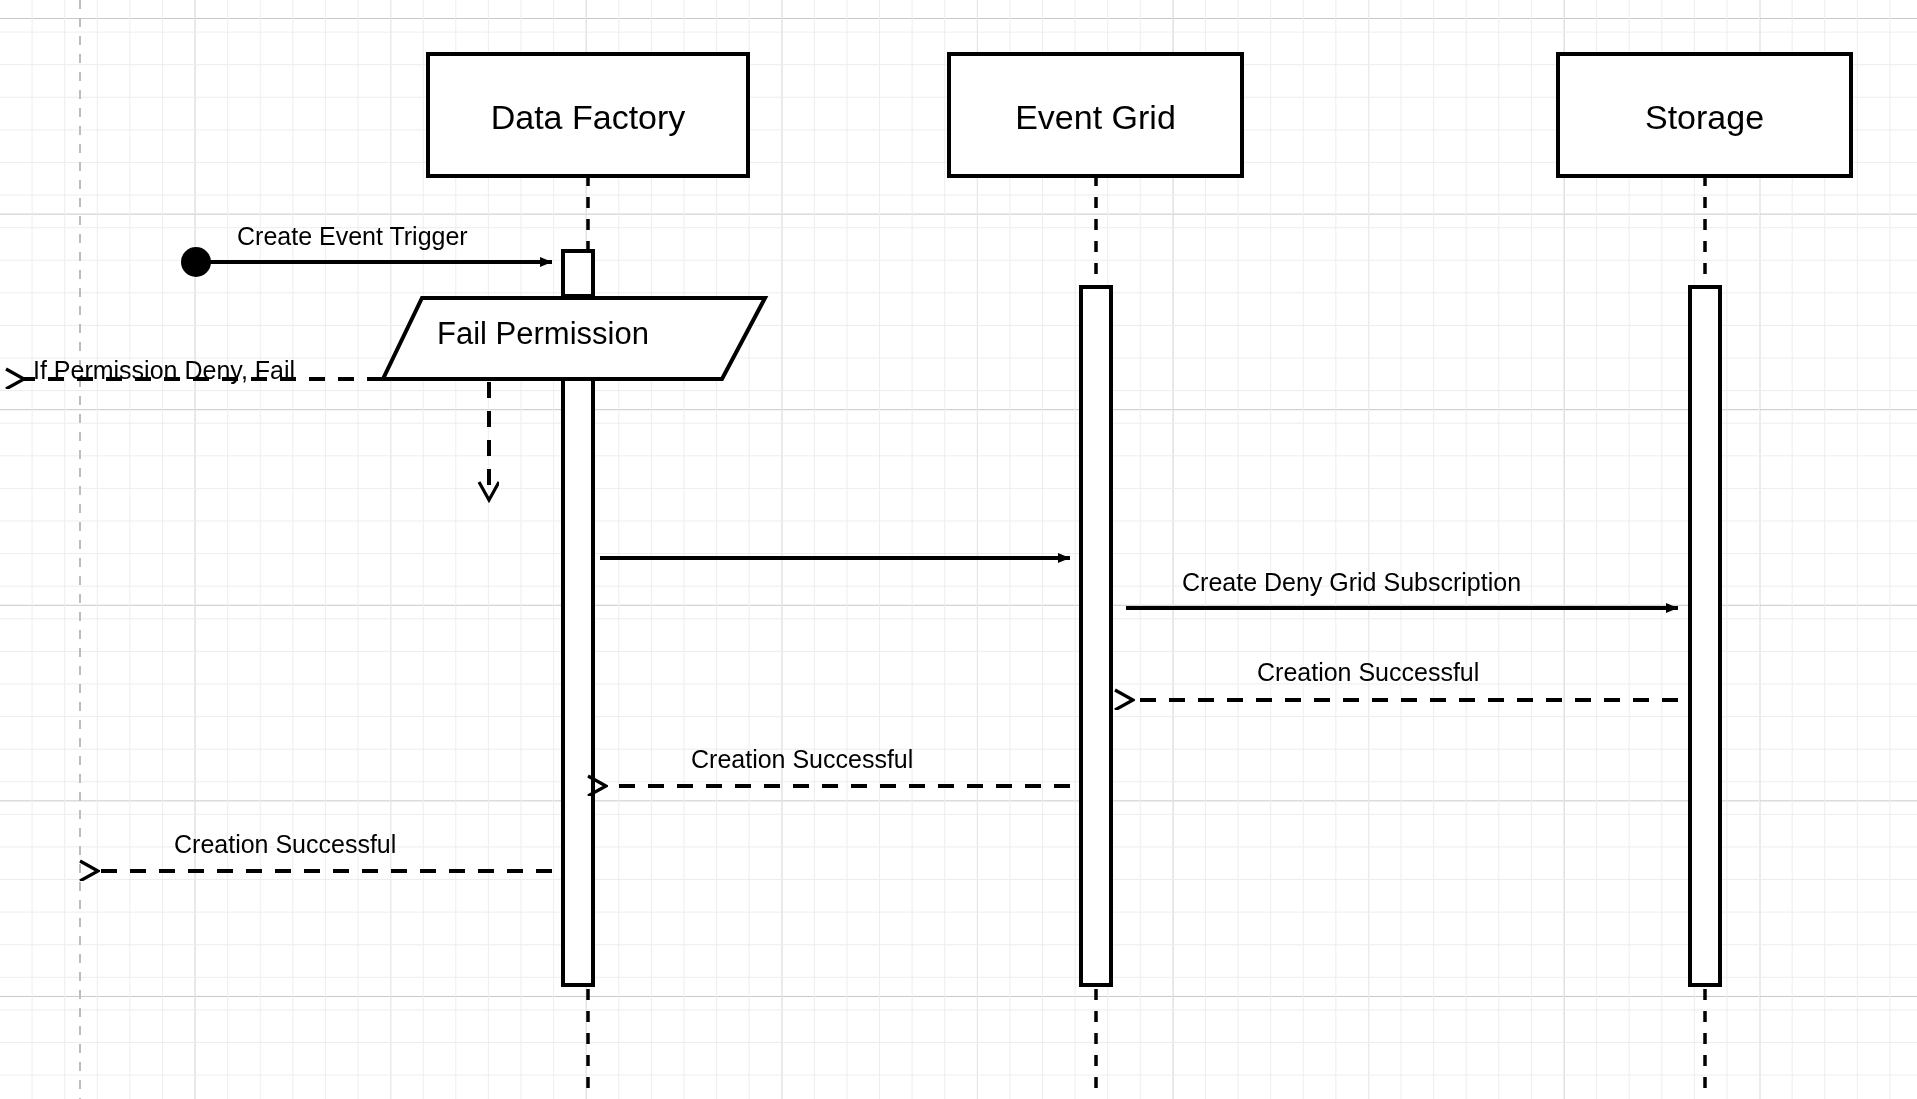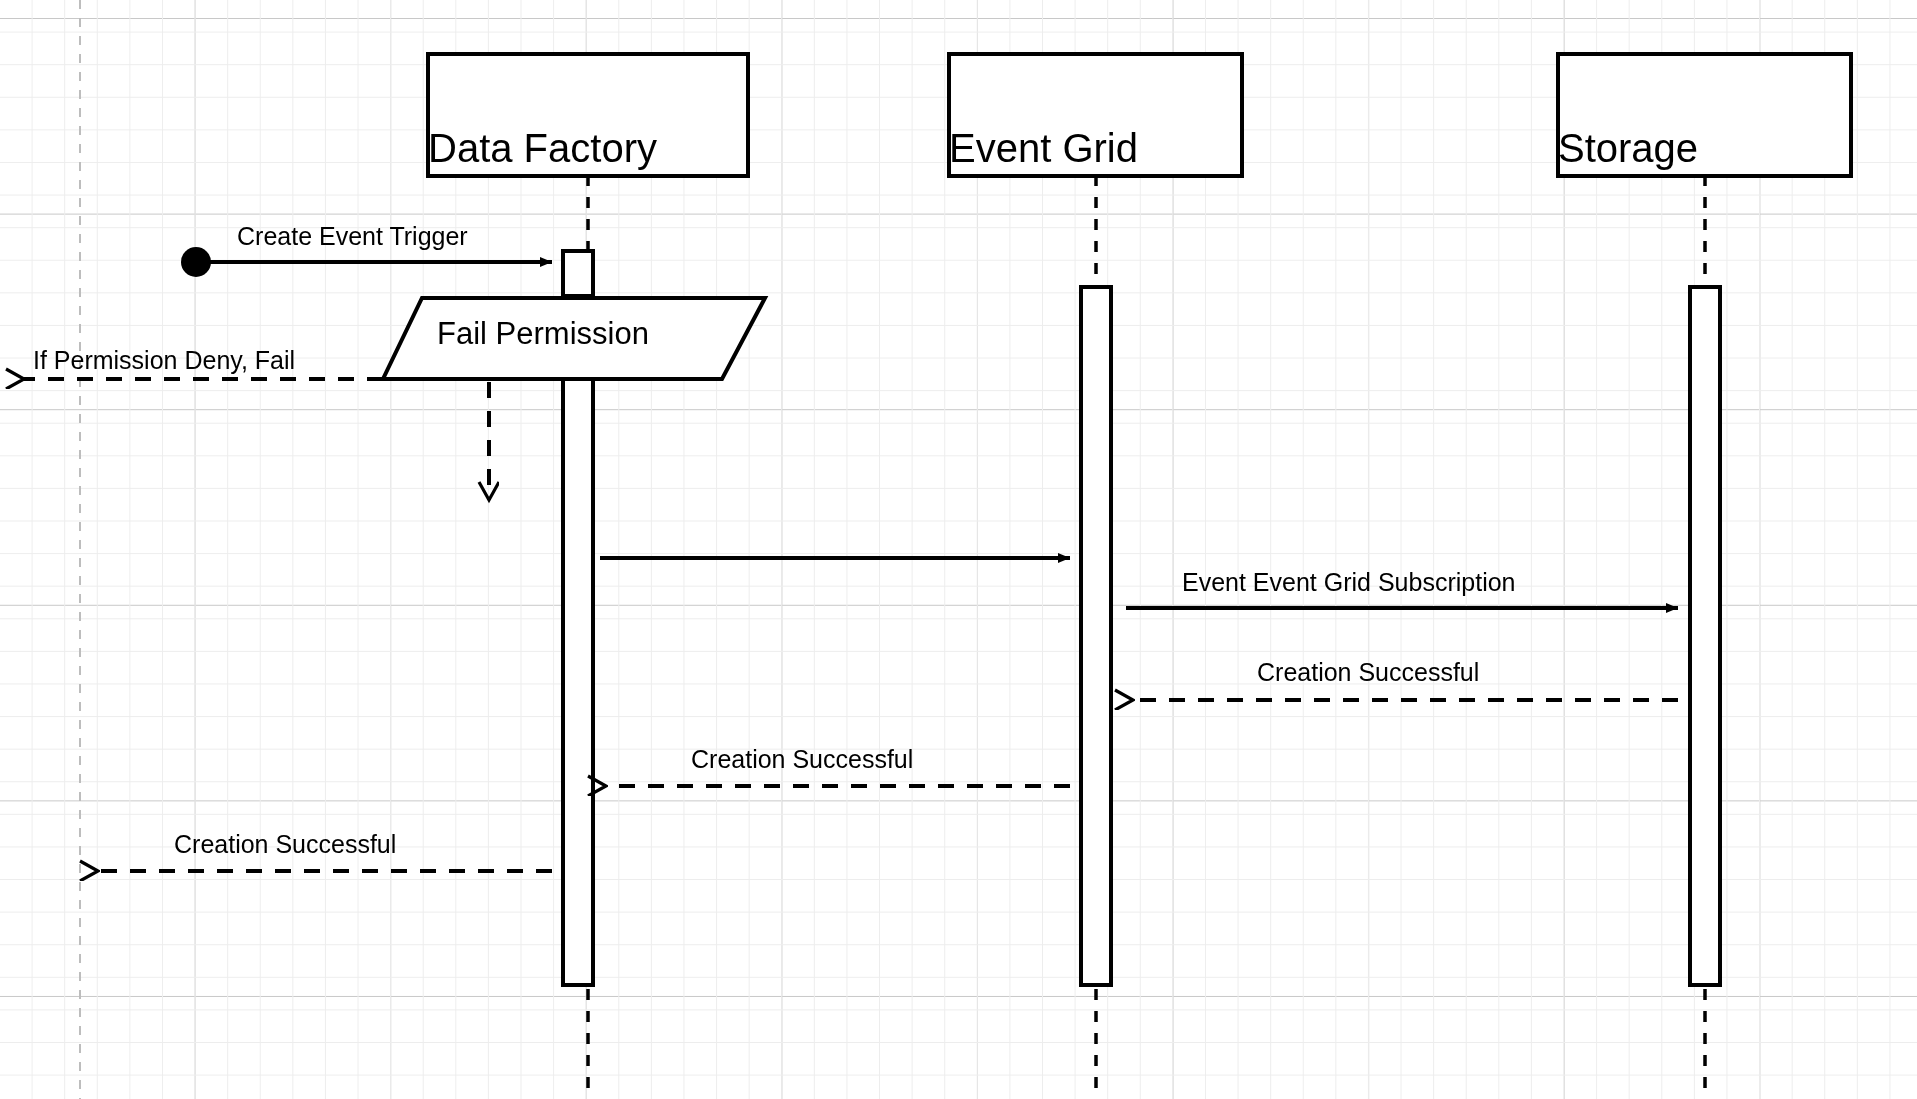--- a/index.html
+++ b/index.html
@@ -35,22 +35,22 @@
     height: 1099px;
   }
   .lbl {
     position: absolute;
     font-family: "Liberation Sans", sans-serif;
     color: #000000;
     white-space: nowrap;
     line-height: 1;
   }
   .participant-label {
-    font-size: 40px;
-    margin-top: 28px;
+    font-size: 34px;
+    text-align: center;
   }
   .msg-label {
     font-size: 25px;
   }
   .shape-label {
     font-size: 31px;
   }
 </style>
 </head>
 <body>
@@ -109,27 +109,27 @@
   </svg>
 
   <div class="lbl participant-label" style="left:428px; top:100px; width:320px;">Data Factory</div>
 
   <div class="lbl participant-label" style="left:1558px; top:100px; width:293px;">Storage</div>
 
   <div class="lbl participant-label" style="left:949px; top:100px; width:293px;">Event Grid</div>
 
   <div class="lbl msg-label" style="left:237px; top:224px;">Create Event Trigger</div>
 
-  <div class="lbl msg-label" style="left:33px; top:348px;">If Permission Deny, Fail</div>
+  <div class="lbl msg-label" style="left:33px; top:358px;">If Permission Deny, Fail</div>
 
 
   <div class="lbl shape-label" style="left:437px; top:318px;">Fail Permission</div>
 
 
-  <div class="lbl msg-label" style="left:1182px; top:570px;">Event Event Grid Subscription</div>
+  <div class="lbl msg-label" style="left:1182px; top:570px;">Create Deny Grid Subscription</div>
 
   <div class="lbl msg-label" style="left:1257px; top:660px;">Creation Successful</div>
 
   <div class="lbl msg-label" style="left:691px; top:747px;">Creation Successful</div>
 
   <div class="lbl msg-label" style="left:174px; top:832px;">Creation Successful</div>
 
 </div>
 
 </body></html>

